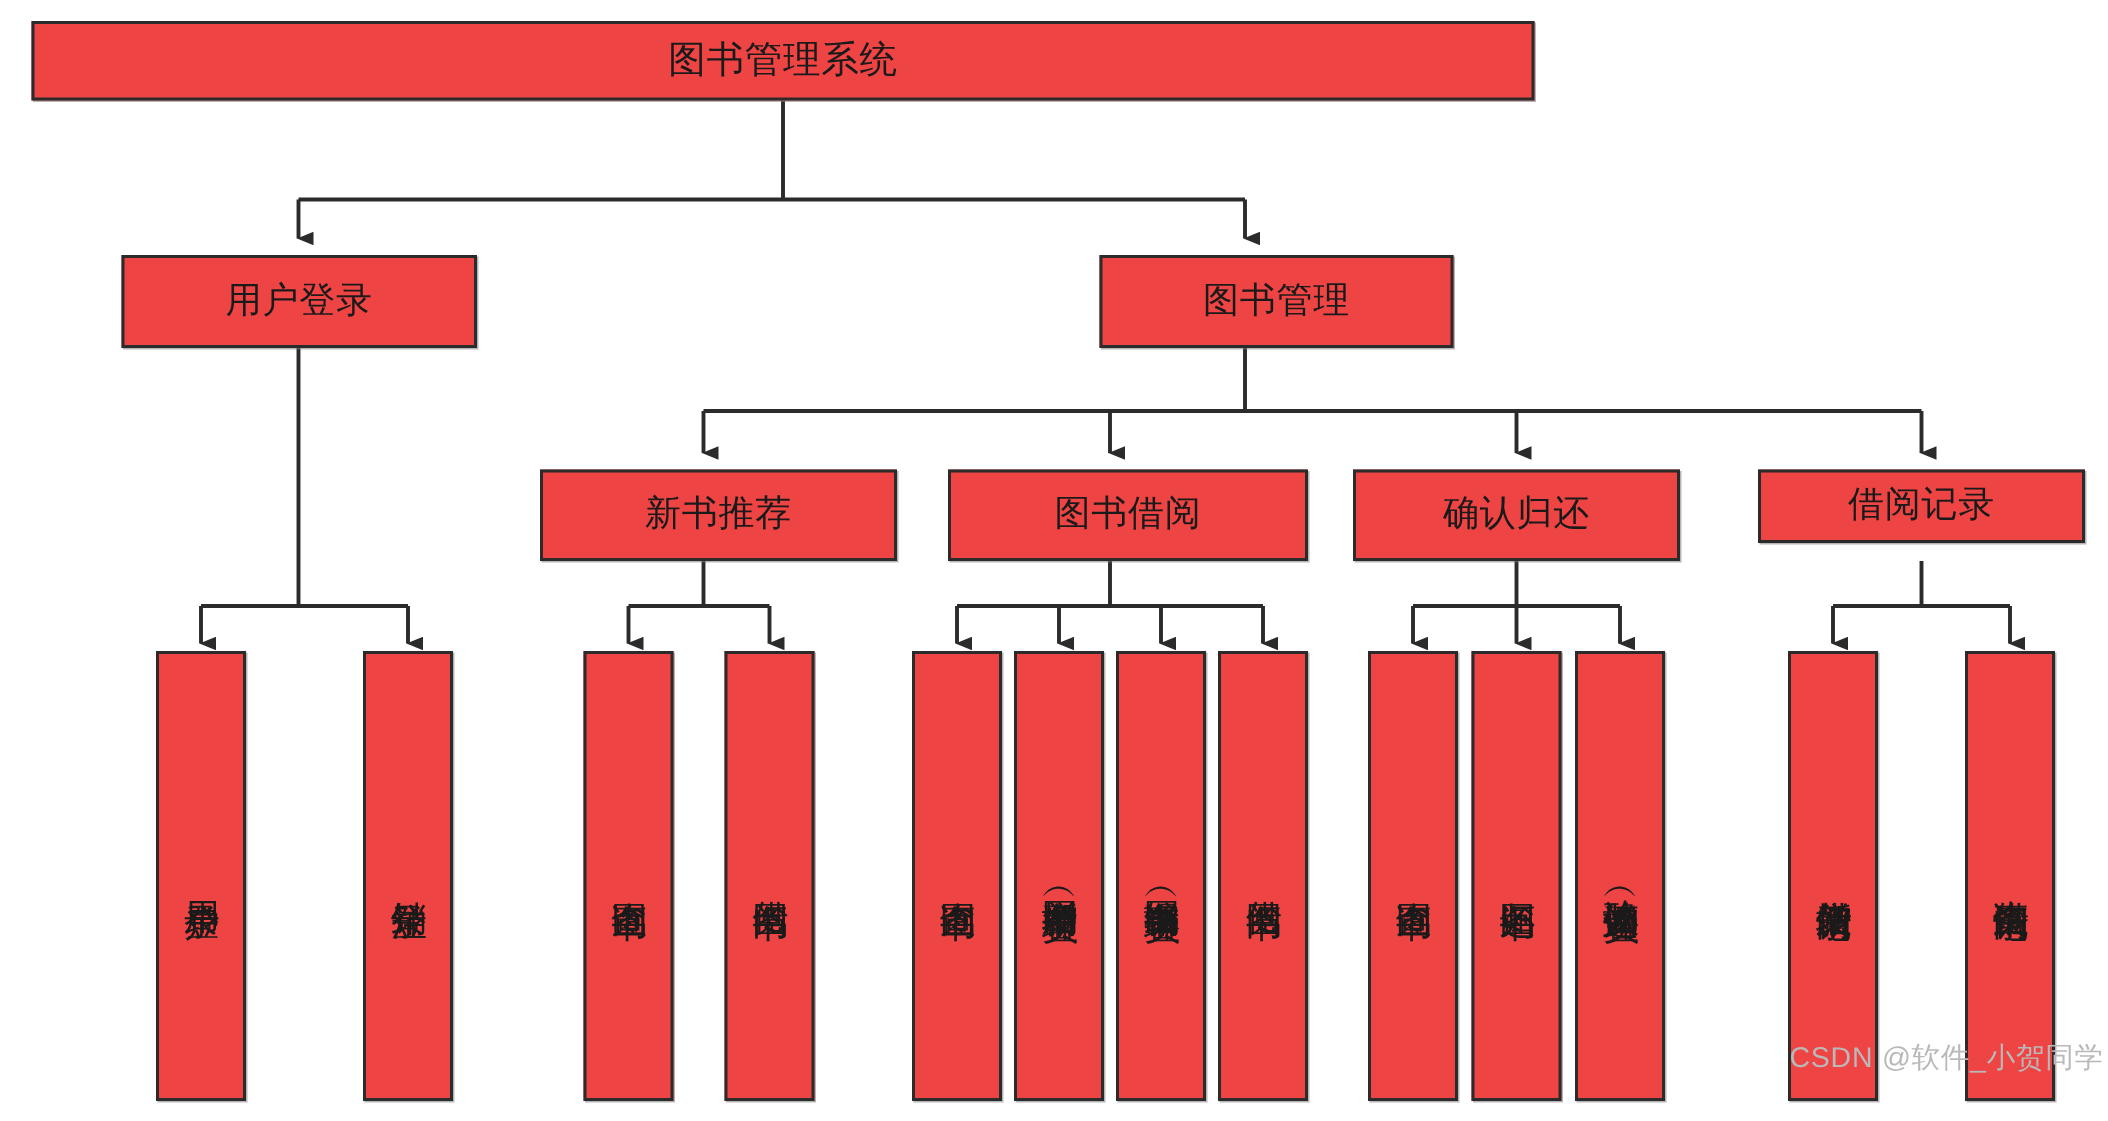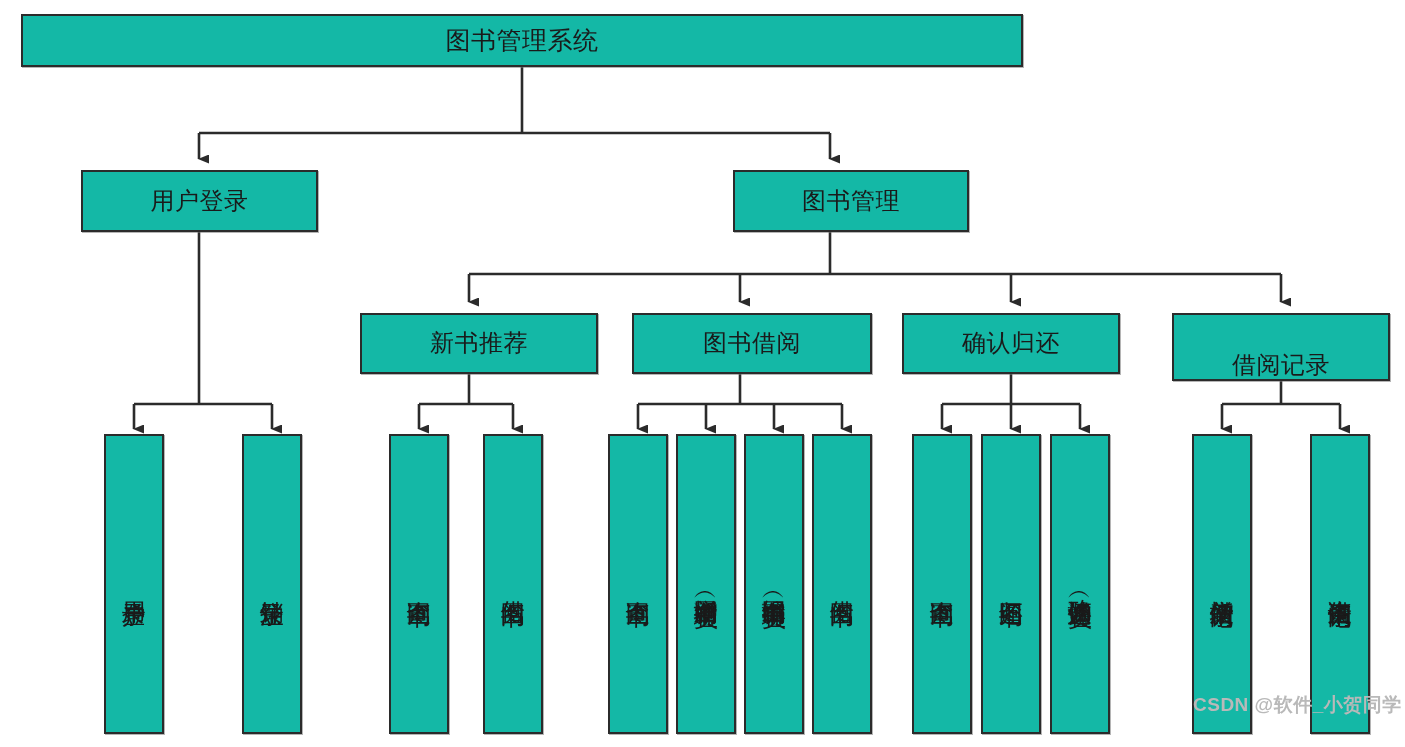--- a/index.html
+++ b/index.html
@@ -22,21 +22,21 @@
     left: 0;
     top: 0;
     width: 1405px;
     height: 747px;
     pointer-events: none;
   }
   .node {
     position: absolute;
     box-sizing: border-box;
     border: 2px solid #2b2b2b;
-    background: #14b8a6;
+    background: #ef4444;
     display: flex;
     align-items: center;
     justify-content: center;
     color: #1a1a1a;
     box-shadow: 1px 1px 0 rgba(120,120,120,0.55);
   }
   .node .lbl {
     display: block;
     text-align: center;
     line-height: 1.18;
@@ -138,21 +138,21 @@
 
   <div class="node horiz" style="left:360px; top:313px; width:238px; height:61px;align-items:center;">
     <span class="lbl">新书推荐</span>
   </div>
   <div class="node horiz" style="left:632px; top:313px; width:240px; height:61px;">
     <span class="lbl">图书借阅</span>
   </div>
   <div class="node horiz" style="left:902px; top:313px; width:218px; height:61px;">
     <span class="lbl">确认归还</span>
   </div>
-  <div class="node horiz" style="left:1172px; top:313px; width:218px; height:68px;align-items:flex-end;">
+  <div class="node horiz" style="left:1172px; top:313px; width:218px; height:49px;">
     <span class="lbl">借阅记录</span>
   </div>
 
   <div class="node vert" style="left:104px; top:434px; width:60px; height:300px;">
     <span class="lbl">用户登录</span>
   </div>
   <div class="node vert" style="left:242px; top:434px; width:60px; height:300px;">
     <span class="lbl">注销登录</span>
   </div>
 
@@ -186,15 +186,15 @@
     <span class="lbl">确认归还（管理员）</span>
   </div>
 
   <div class="node vert" style="left:1192px; top:434px; width:60px; height:300px;">
     <span class="lbl">新增借阅记录</span>
   </div>
   <div class="node vert" style="left:1310px; top:434px; width:60px; height:300px;">
     <span class="lbl">查询借阅记录</span>
   </div>
 
-  <div class="watermark" style="left:1193px; top:692px;font-weight:bold;">CSDN @软件_小贺同学</div>
+  <div class="watermark" style="left:1193px; top:692px;">CSDN @软件_小贺同学</div>
 
 </div>
 
 </body></html>

